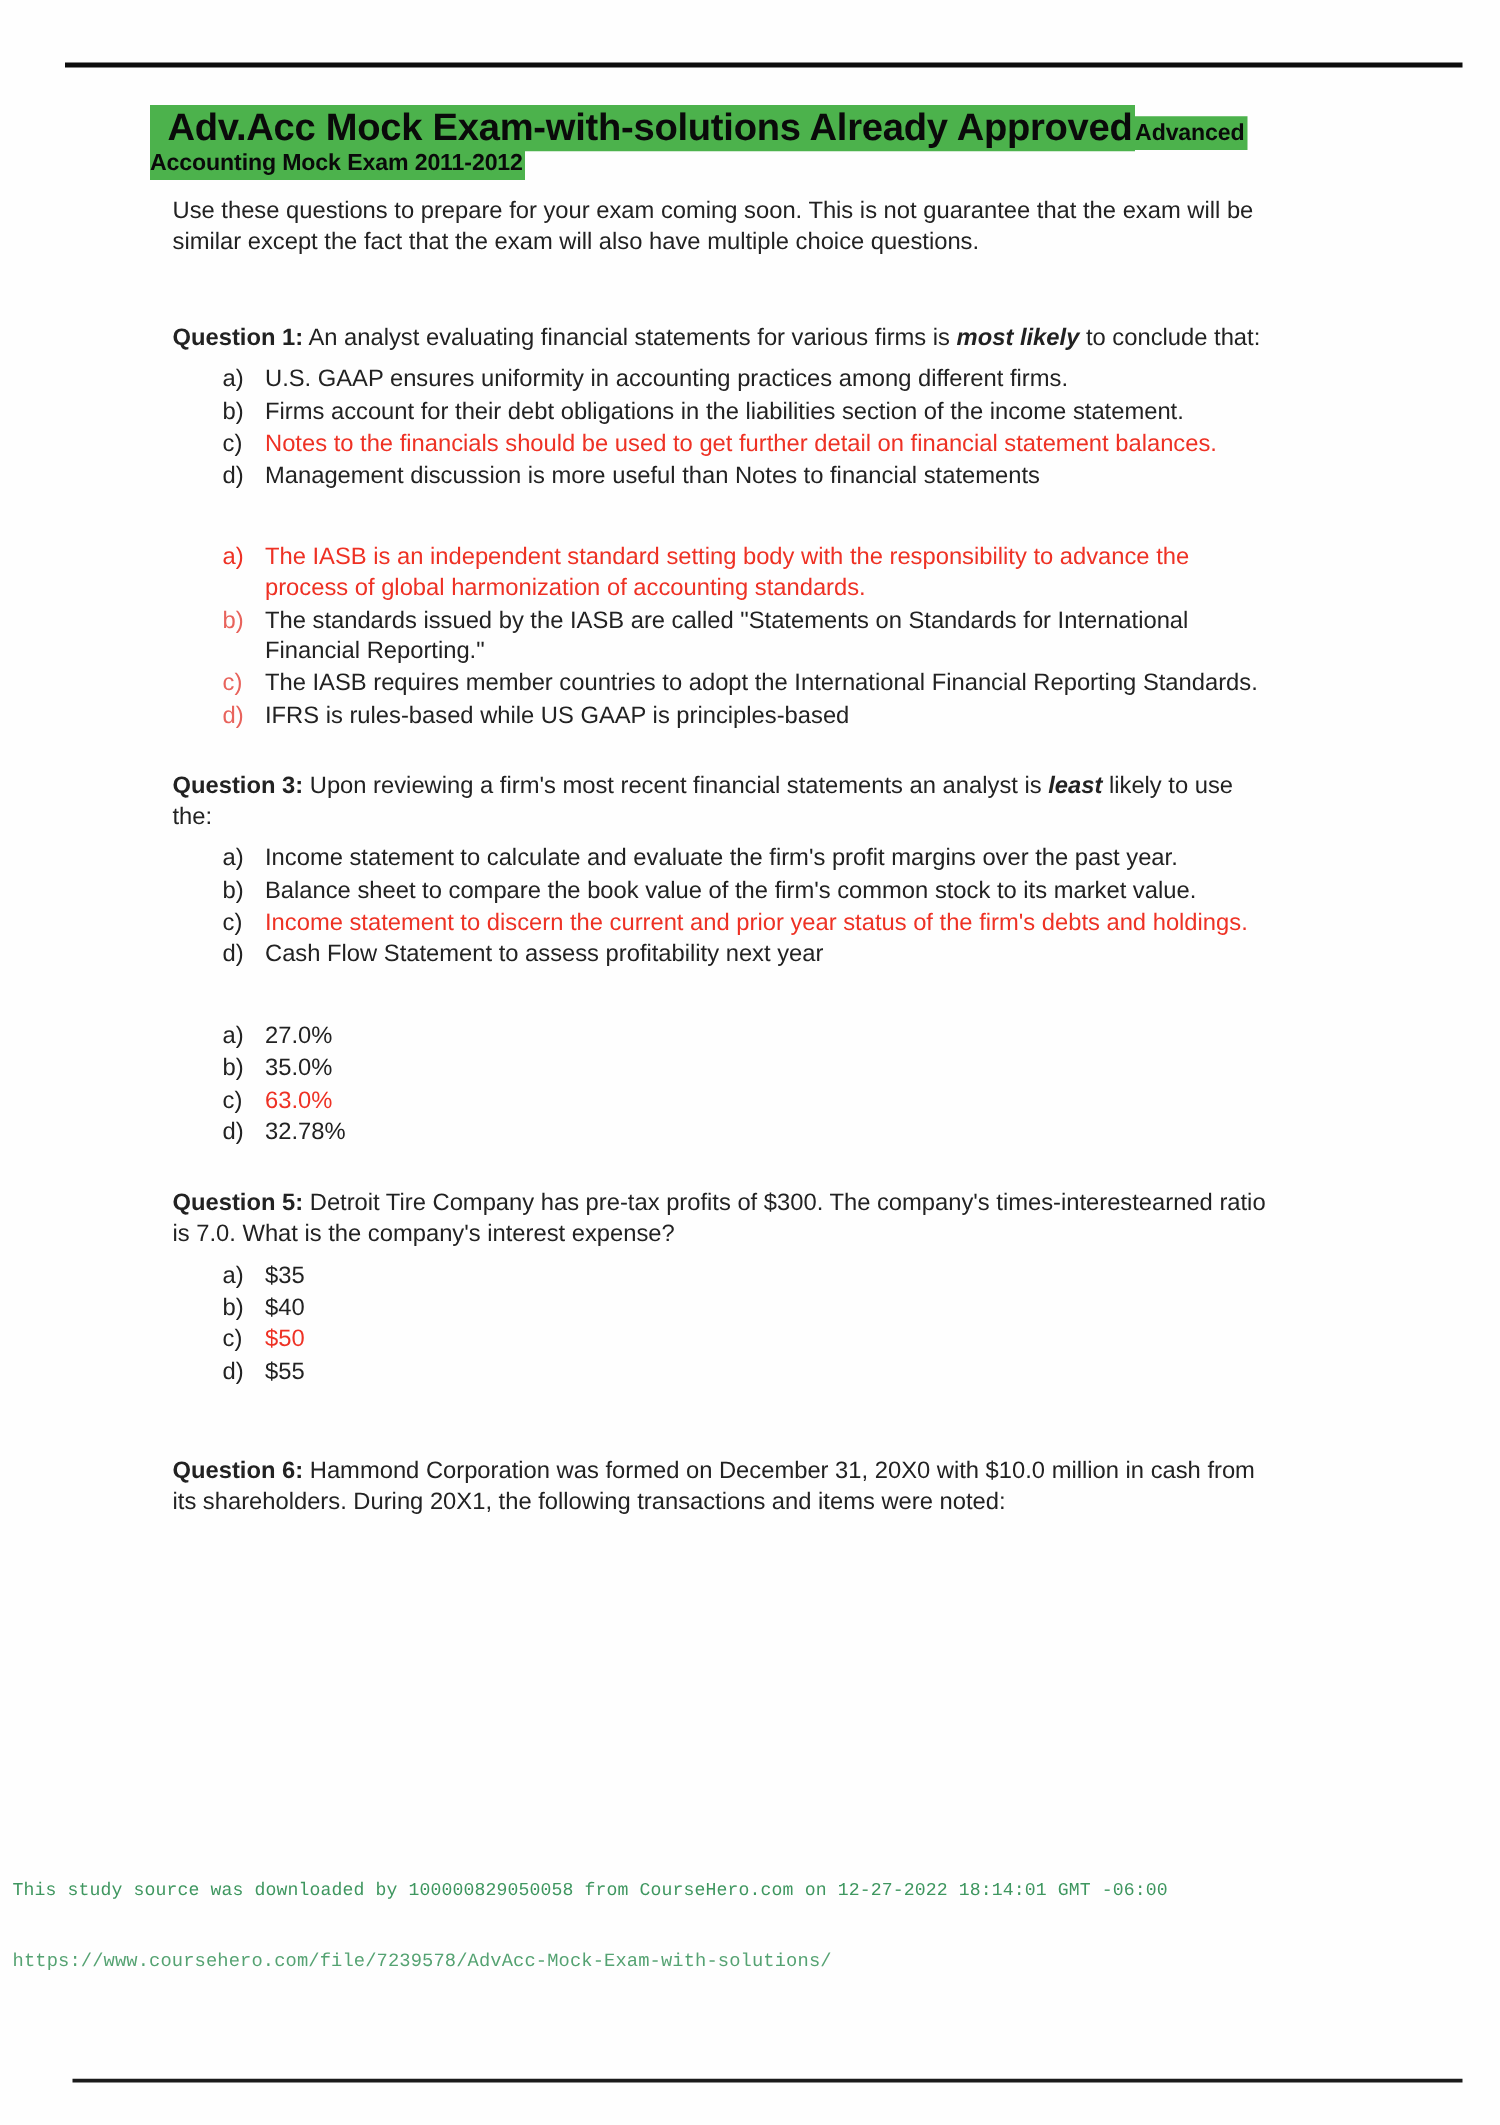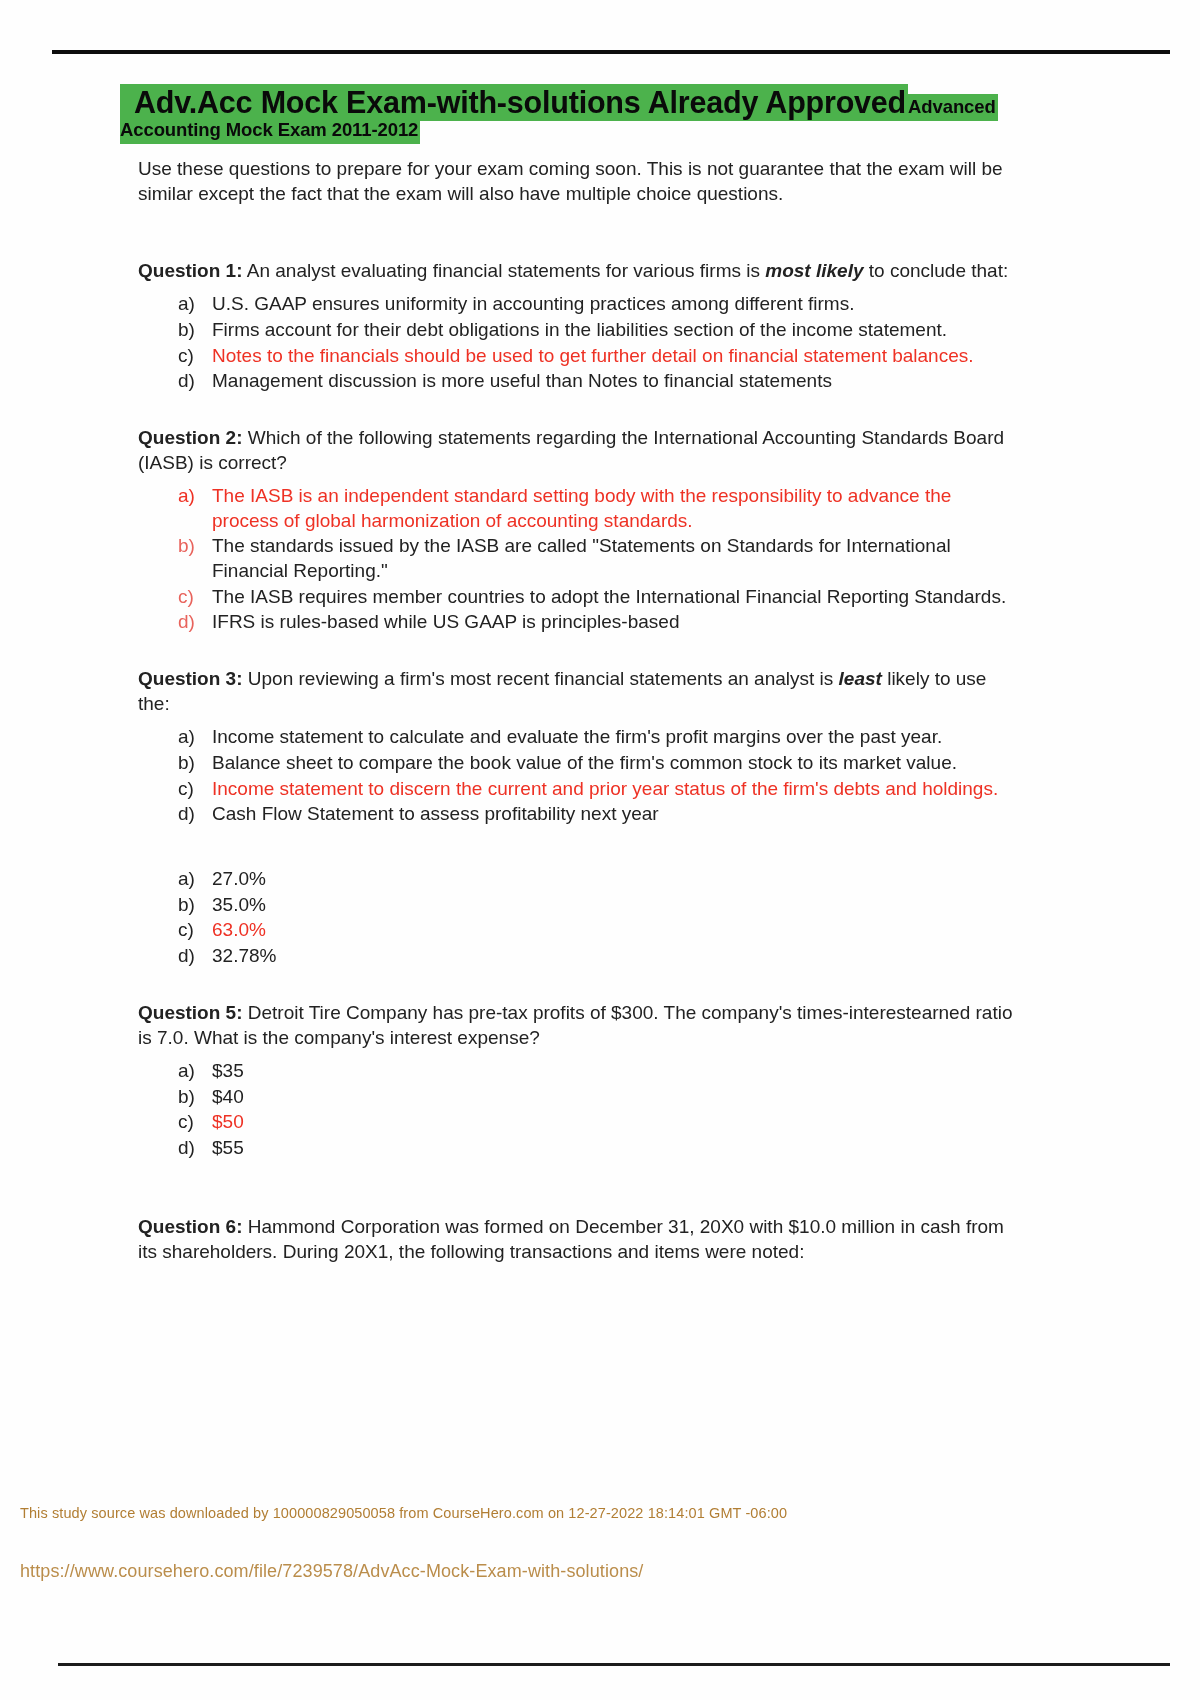--- a/index.html
+++ b/index.html
@@ -120,34 +120,34 @@
   }
   .opt-text.red, .marker.red { color: #ee3124; }
   .marker.softred { color: #e8635c; }
 
   .gap-lg { height: 30px; }
   .gap-xl { height: 52px; }
 
   
   .footer {
     position: absolute;
-    left: 20px;
+    left: 10px;
     width: 1000px;
-    font-family: Liberation Sans, sans-serif;
-    color: #a16207;
+    font-family: Liberation Mono, monospace;
+    color: #15803d;
   }
   .footer-downloaded {
     top: 1505px;
     font-size: 14.5px;
     letter-spacing: 0.1px;
     opacity: 0.82;
   }
   .footer-url {
     top: 1561px;
-    font-size: 18px;
+    font-size: 15px;
     letter-spacing: 0.1px;
     opacity: 0.72;
   }
 </style>
 </head>
 <body>
 
 <div class="page">
 
   <div class="rule-top"></div>
@@ -179,21 +179,20 @@
               <span class="opt-text red">Notes to the financials should be used to get further detail on financial statement balances.</span>
             </li>
             <li>
               <span class="marker">d)</span>
               <span class="opt-text">Management discussion is more useful than Notes to financial statements</span>
             </li>
           </ol>
         </div>
         <div class="gap-lg"></div>
         <div class="qblock">
-          <p class="qstem" style="margin: 0px;"><span class="qlabel">Question 2:</span><span> Which of the following statements regarding the International Accounting Standards Board (IASB) </span><span class="b">is</span><span> correct?</span></p>
           <ol class="options">
             <li>
               <span class="marker red">a)</span>
               <span class="opt-text red">The IASB is an independent standard setting body with the responsibility to advance the process of global harmonization of accounting standards.</span>
             </li>
             <li>
               <span class="marker softred">b)</span>
               <span class="opt-text">The standards issued by the IASB are called "Statements on Standards for International Financial Reporting."</span>
             </li>
             <li>

